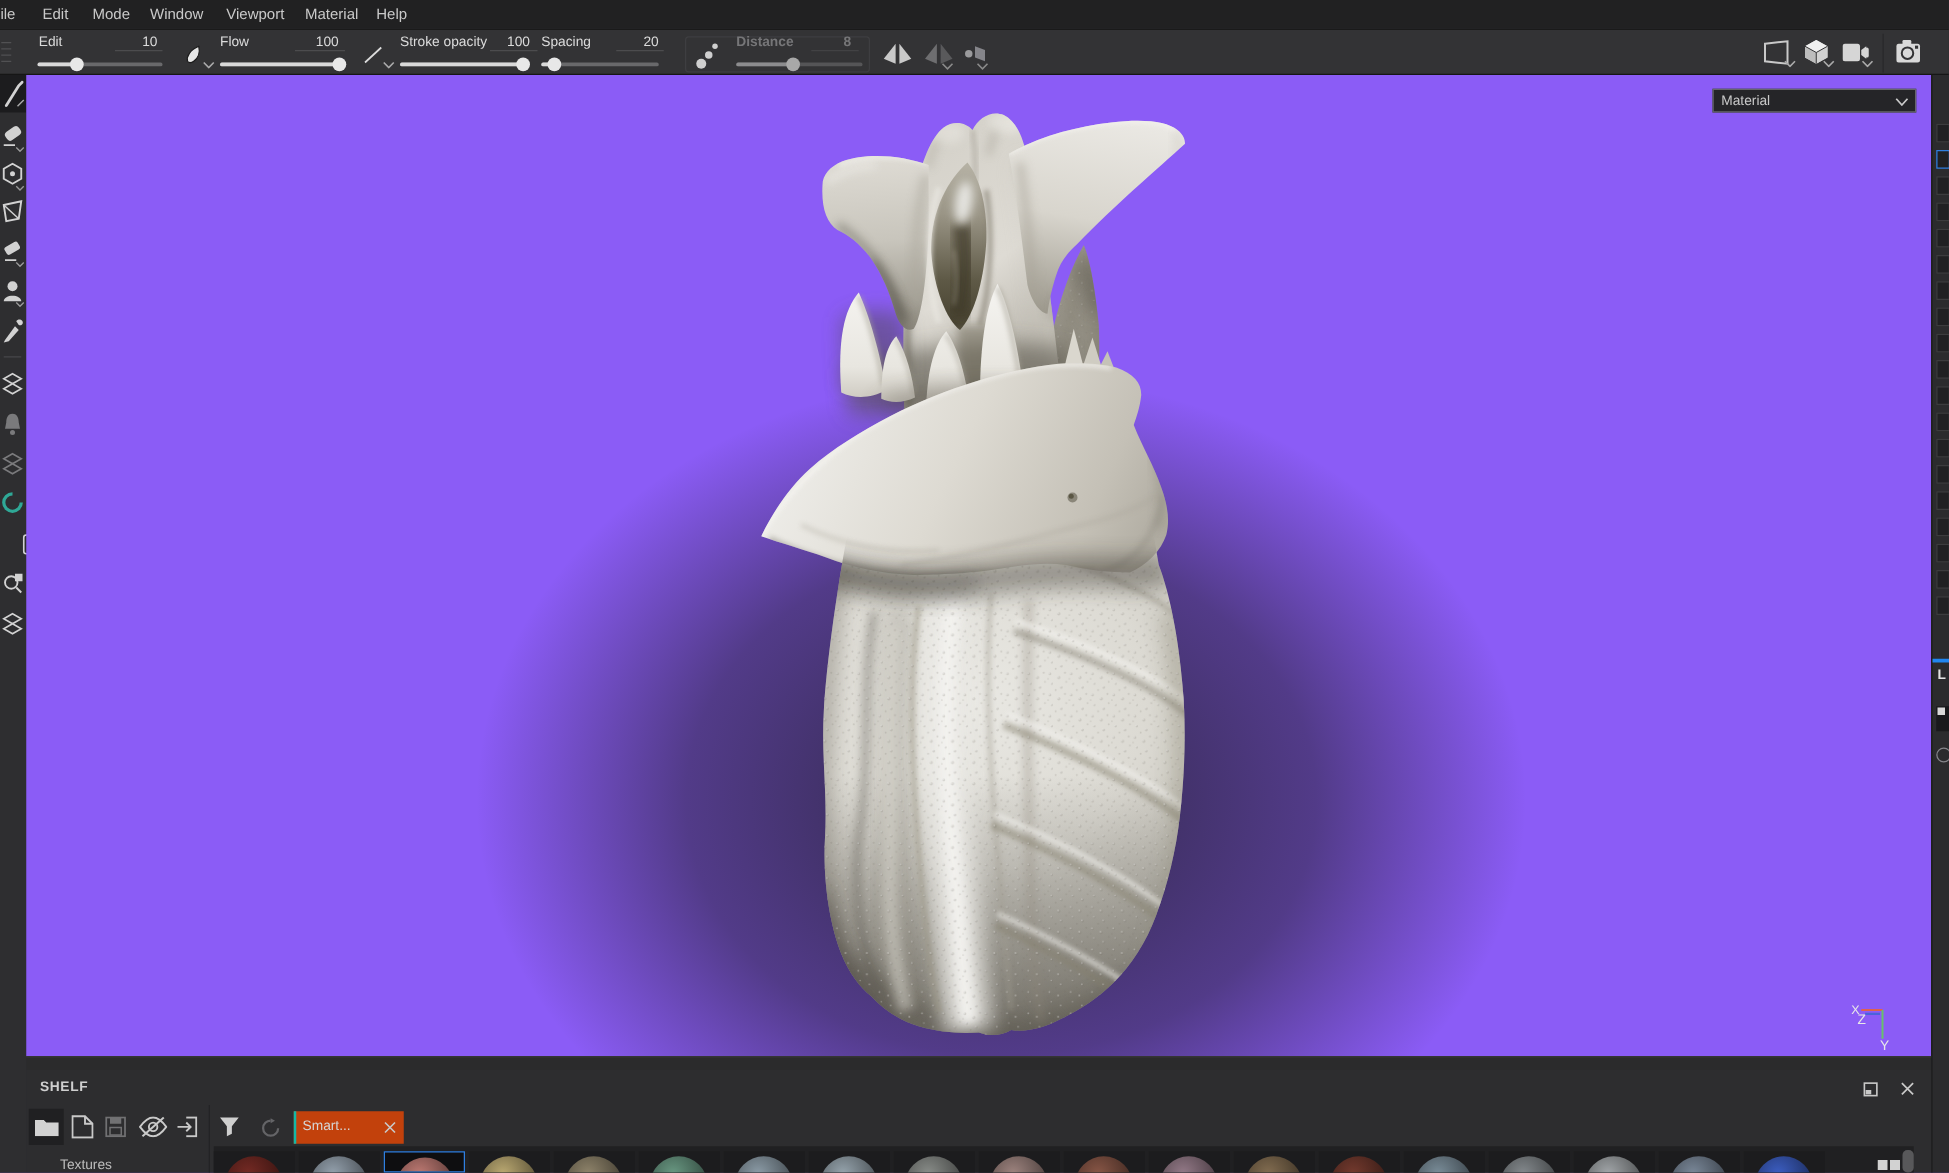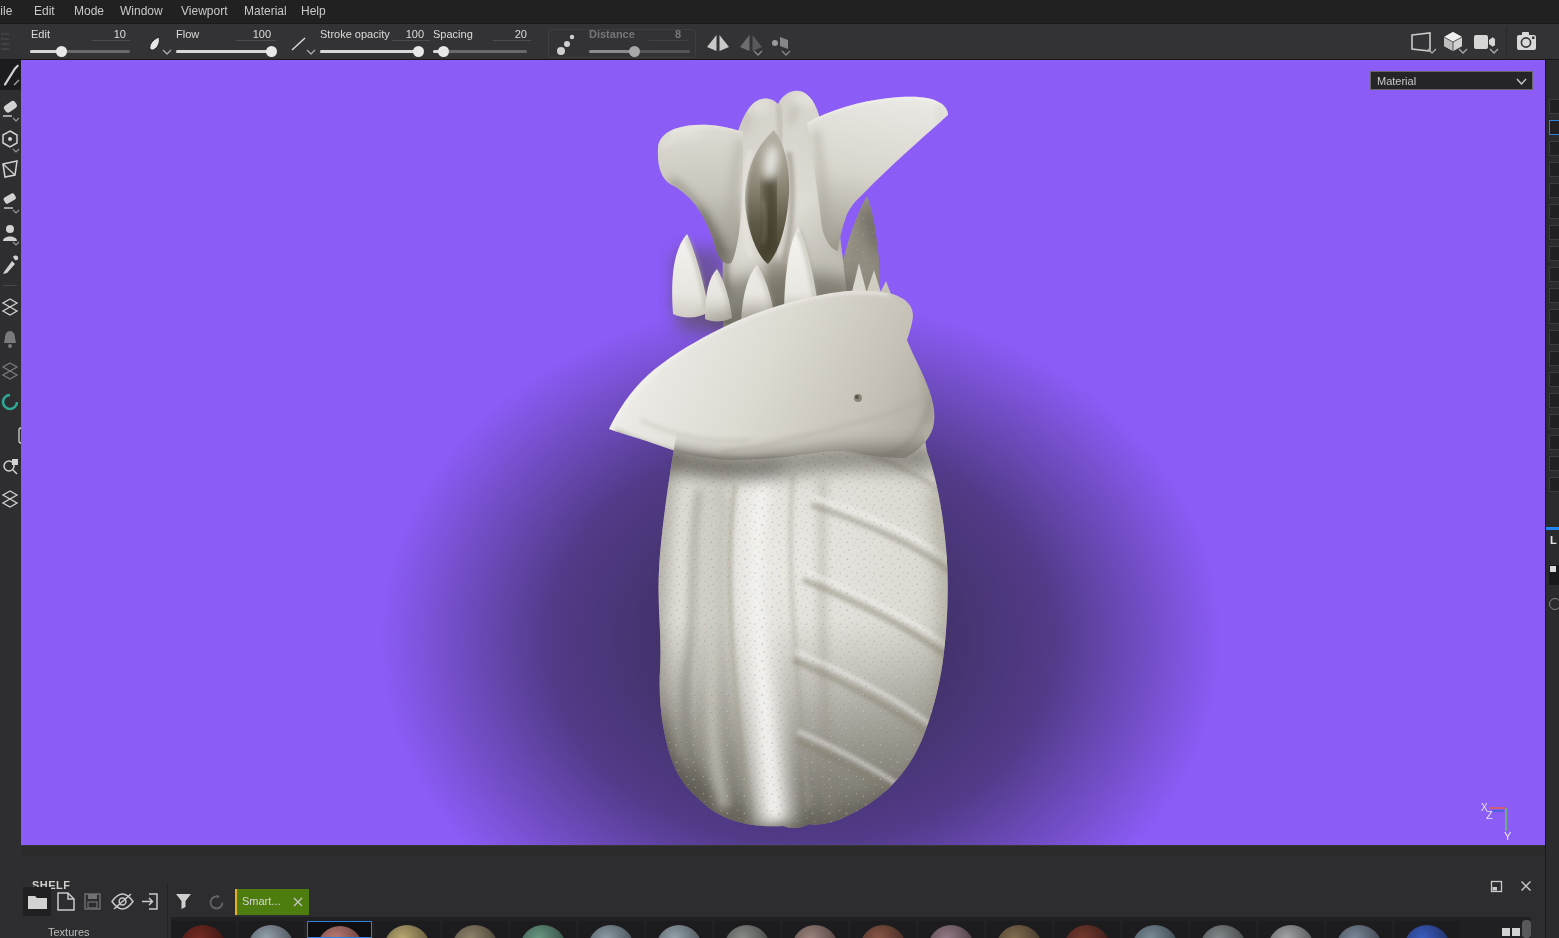--- a/index.html
+++ b/index.html
@@ -17,27 +17,27 @@
   .knob  { position:absolute; top:22px; width:11px; height:11px; border-radius:50%; background:#e8e8e8; }
   .dim .tlabel,.dim .tval { color:#767678;font-weight:bold; }
   #lefttools { position:absolute; left:0; top:60px; width:21px; height:878px; background:#2e2e30; }
   #viewport { position:absolute; left:21px; top:60px; width:1524px; height:785px;
     background:#8b5cf6; }
   #rightpanel { position:absolute; left:1545px; top:60px; width:14px; height:878px;
     background:#2b2b2d; border-left:1px solid #1a1a1a; }
   #botstrip { position:absolute; left:21px; top:845px; width:1524px; height:11px;
     background:#2b2b2c; border-top:1px solid #373737; }
   #shelf { position:absolute; left:21px; top:856px; width:1524px; height:82px; background:#2d2d2f; }
-  #shelfhead { position:absolute; left:0; top:15px; width:100%; height:28px; }
+  #shelfhead { position:absolute; left:0; top:0; width:100%; height:28px; }
   #shelfhead b { position:absolute; left:11px; top:8px; font-size:11px; color:#cfcfcf; letter-spacing:0.5px; }
   #searchfield { position:absolute; left:285px; top:32px; width:1228px; height:27px;
     background:#252527; border-radius:2px; }
   #searchfield span { position:absolute; left:8px; top:7px; font-size:12px; color:#87878a; }
-  #smarttag { position:absolute; left:214px; top:33px; width:74px; height:26px; background:#4d7c0f;
-    border-left:2px solid #eab308; }
+  #smarttag { position:absolute; left:214px; top:33px; width:88px; height:26px; background:#c2410c;
+    border-left:2px solid #14b8a6; }
   #smarttag span { position:absolute; left:5px; top:6px; font-size:11px; color:#d6d6d6; }
   #tilerow { position:absolute; left:150px; top:61px; width:1360px; height:21px; background:#202022; }
   .tile { position:absolute; top:4px; width:65px; height:17px; background:#1c1c1e; overflow:hidden; }
   .tile .ball { position:absolute; left:9px; top:4px; width:46px; height:46px; border-radius:50%; }
   #textureslbl { position:absolute; left:27px; top:70px; font-size:11px; color:#bdbdbd; }
   svg { display:block; }
   .icon { position:absolute; }
 </style>
 </head>
 <body>

